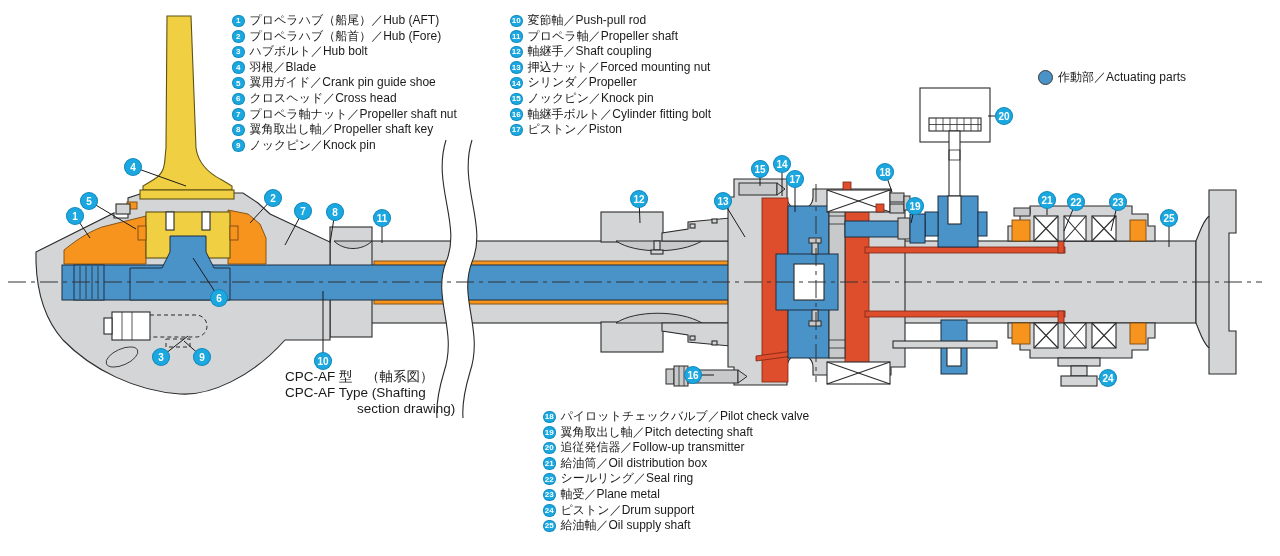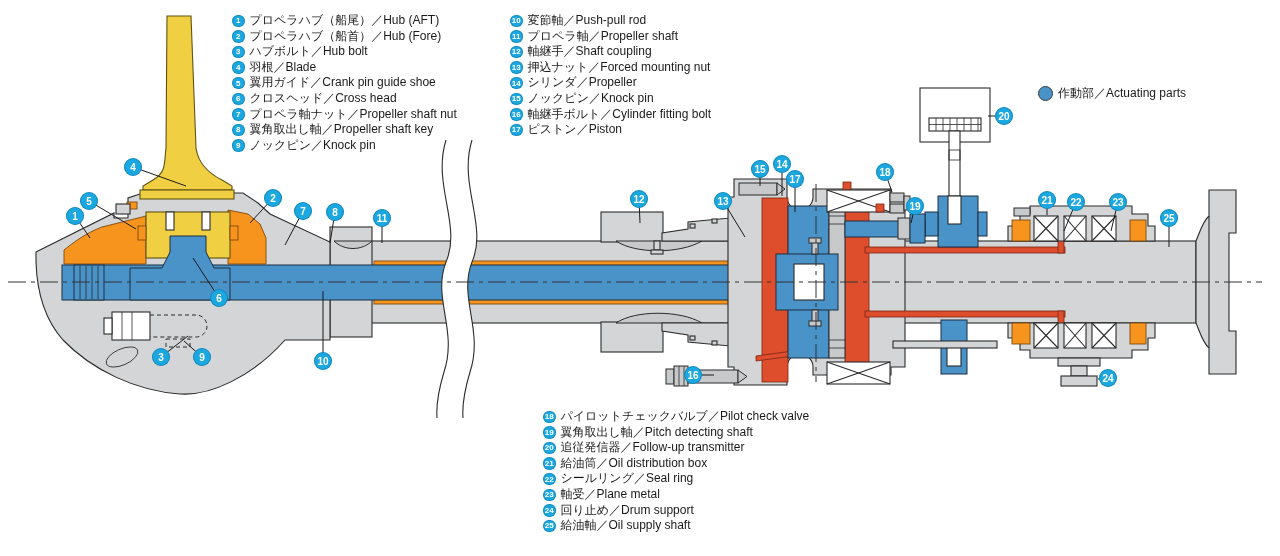--- a/index.html
+++ b/index.html
@@ -19,21 +19,21 @@
   .dash{stroke:#2b2b2b;fill:none;stroke-width:1;stroke-dasharray:4 3;}
   .cline{stroke:#333;fill:none;stroke-width:1;stroke-dasharray:18 5 4 5;}
   
   .plist{position:absolute;}
   .lrow{display:flex;align-items:center;height:15.6px;white-space:nowrap;}
   .bullet{flex:0 0 auto;width:12.5px;height:12.5px;border-radius:50%;background:#1BA8E0;
           color:#fff;font-size:8px;font-weight:bold;display:flex;align-items:center;
           justify-content:center;margin-right:5px;box-shadow:inset 0 0 0 1px rgba(0,60,100,.25);}
   .ltext{font-size:12px;line-height:15.6px;}
   
-  #color-legend{position:absolute;left:1038px;top:84px;}
+  #color-legend{position:absolute;left:1038px;top:68px;}
   .crow{display:flex;align-items:center;height:19.3px;white-space:nowrap;}
   .swatch{flex:0 0 auto;width:13px;height:13px;border-radius:50%;border:1px solid #3a3a3a;margin-right:5px;}
   .ctext{font-size:12px;}
   
   #title-block{position:absolute;left:285px;top:369px;font-size:13.5px;line-height:16px;}
   #title-block .indent{padding-left:72px;}
   
   .callout{position:absolute;width:18px;height:18px;border-radius:50%;background:#1BA8E0;
            color:#fff;font-size:10px;font-weight:bold;display:flex;align-items:center;
            justify-content:center;transform:translate(-50%,-50%);
@@ -365,35 +365,40 @@
       <div class="lrow">
         <span class="bullet">22</span>
         <span class="ltext">シールリング／Seal ring</span>
       </div>
       <div class="lrow">
         <span class="bullet">23</span>
         <span class="ltext">軸受／Plane metal</span>
       </div>
       <div class="lrow">
         <span class="bullet">24</span>
-        <span class="ltext">回り止め／Drum support</span>
+        <span class="ltext">ピストン／Drum support</span>
       </div>
       <div class="lrow">
         <span class="bullet">25</span>
         <span class="ltext">給油軸／Oil supply shaft</span>
       </div>
     </div>
 
   <div id="color-legend">
       <div class="crow">
         <span class="swatch" style="background: rgb(74, 147, 201);"></span>
         <span class="ctext">作動部／Actuating parts</span>
       </div>
     </div>
 
+  <div id="title-block">
+    <div>CPC-AF 型　（軸系図）</div>
+    <div>CPC-AF Type (Shafting</div>
+    <div class="indent">section drawing)</div>
+  </div>
 
 <div class="callout" style="left: 75px; top: 216px;">1</div>
     <div class="callout" style="left: 273px; top: 198px;">2</div>
     <div class="callout" style="left: 161px; top: 357px;">3</div>
     <div class="callout" style="left: 133px; top: 167px;">4</div>
     <div class="callout" style="left: 89px; top: 201px;">5</div>
     <div class="callout" style="left: 219px; top: 298px;">6</div>
     <div class="callout" style="left: 303px; top: 211px;">7</div>
     <div class="callout" style="left: 335px; top: 212px;">8</div>
     <div class="callout" style="left: 202px; top: 357px;">9</div>

